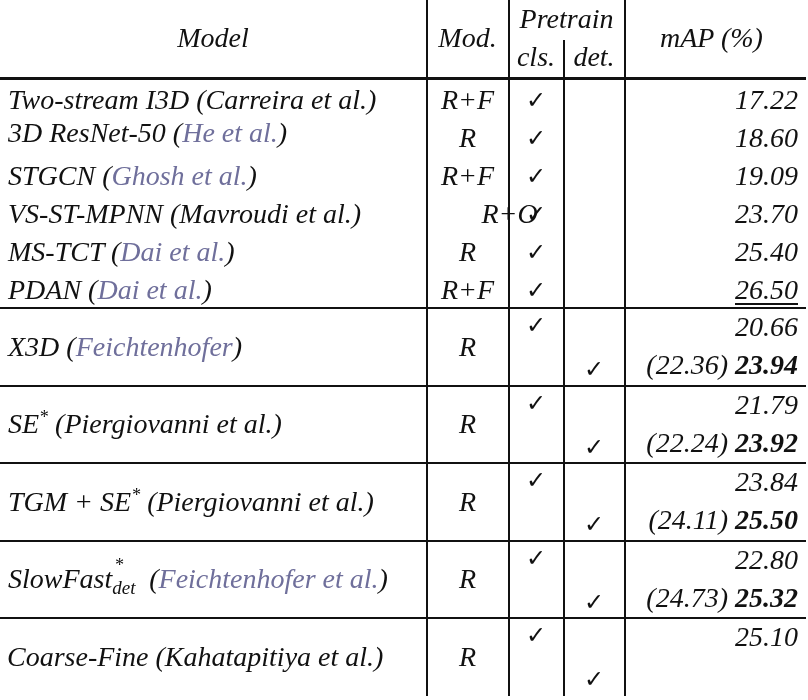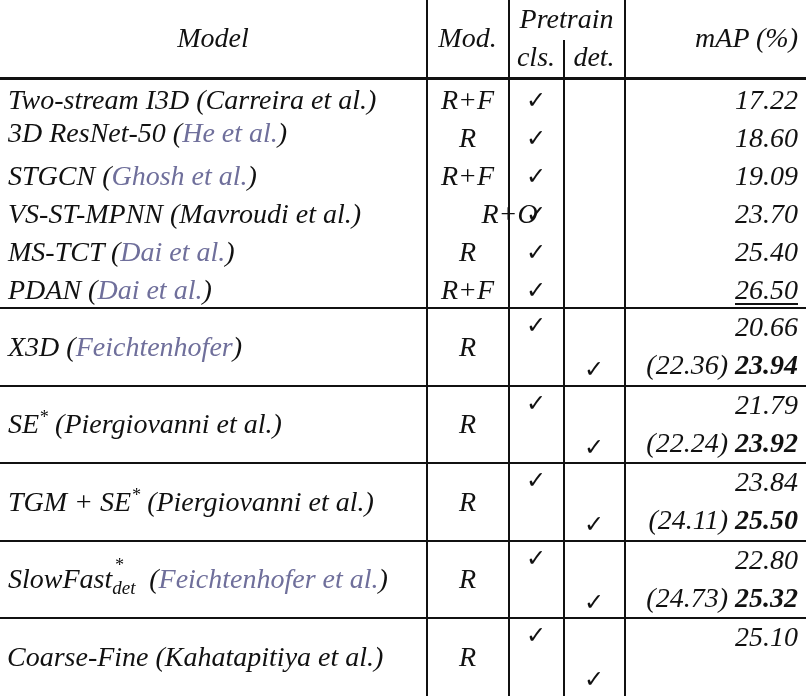--- a/index.html
+++ b/index.html
@@ -35,21 +35,21 @@
   <div class="hline" style="top:385px; height:1.5px;"></div>
   <div class="hline" style="top:462px; height:1.5px;"></div>
   <div class="hline" style="top:540px; height:1.5px;"></div>
   <div class="hline" style="top:617px; height:1.5px;"></div>
 
   <div class="cell center" style="left:0; width:426px; top:19px;">Model</div>
   <div class="cell center" style="left:427px; width:81px; top:19px;">Mod.</div>
   <div class="cell center" style="left:509px; width:115px; top:0px;">Pretrain</div>
   <div class="cell center" style="left:509px; width:54px; top:38px;">cls.</div>
   <div class="cell center" style="left:564px; width:60px; top:38px;">det.</div>
-  <div class="cell right" style="left:625px; width:173px; top:19px;">mAP (%)</div>
+  <div class="cell right" style="left:625px; width:173px; top:19px;text-align:center;">mAP (%)</div>
 
   <div class="cell" style="left:8px; top:81px;"><span>Two-stream I3D </span><span>(Carreira et al.)</span></div>
   <div class="cell center" style="left:427px; width:81px; top:81px;">R+F</div>
   <div class="cell center check" style="left:509px; width:54px; top:81px;">✓</div>
   <div class="cell right" style="left:625px; width:173px; top:81px;">17.22</div>
 
   <div class="cell" style="left:8px; top:102px;margin-top:12px;"><span>3D ResNet-50 (</span><span class="cite">He et al.</span><span>)</span></div>
   <div class="cell center" style="left:427px; width:81px; top:119px;">R</div>
   <div class="cell center check" style="left:509px; width:54px; top:119px;">✓</div>
   <div class="cell right" style="left:625px; width:173px; top:119px;">18.60</div>

